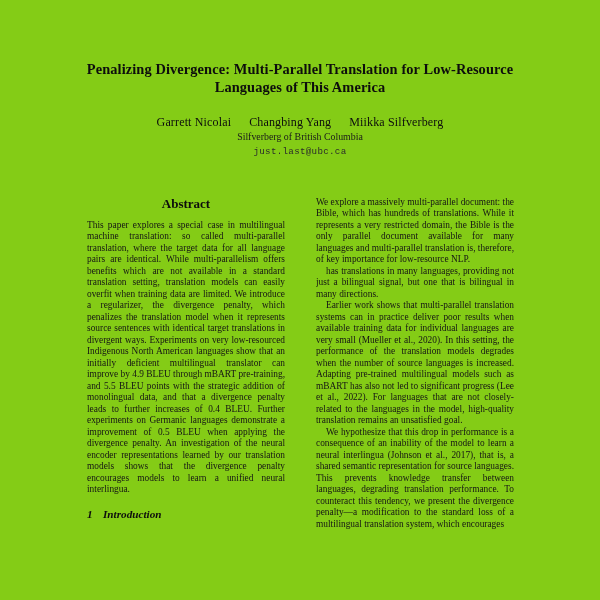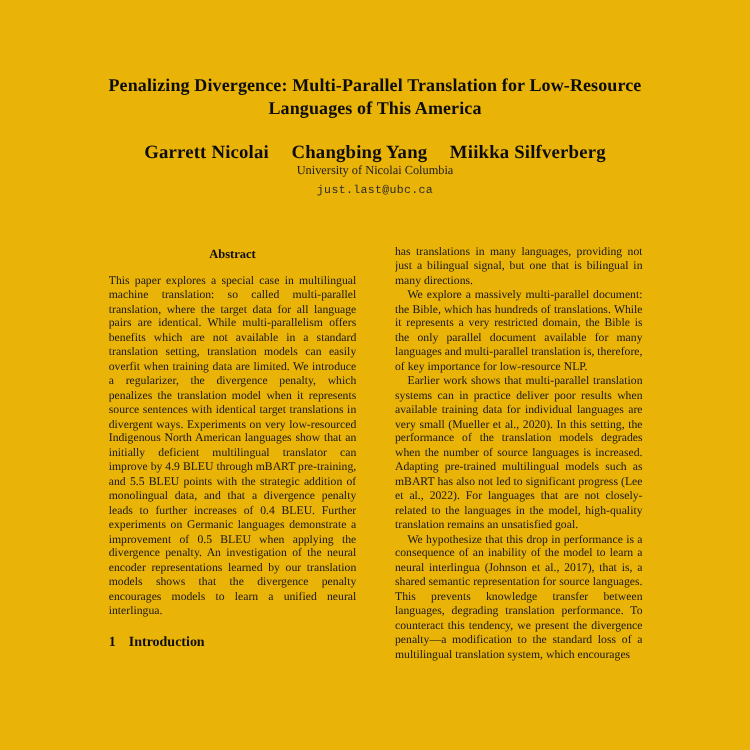--- a/index.html
+++ b/index.html
@@ -13,21 +13,21 @@
     overflow: hidden;
     font-family: "Liberation Serif", "DejaVu Serif", serif;
     color: #111111;
     -webkit-font-smoothing: antialiased;
   }
 
   .page {
     position: relative;
     width: 600px;
     height: 600px;
-    background: #eab308;
+    background: #84cc16;
     box-sizing: border-box;
   }
 
   
   .title-block {
     padding-top: 61px;
     width: 430px;
     margin: 0 auto;
     text-align: center;
   }
@@ -41,22 +41,22 @@
   }
   .title-line {
     display: block;
   }
 
   .author-block {
     margin-top: 20px;
     text-align: center;
   }
   .authors {
-    font-size: 15px;
-    font-weight: bold;
+    font-size: 12px;
+    font-weight: normal;
     line-height: 13px;
     letter-spacing: 0.15px;
     color: #0d0d0d;
   }
   .author-name {
     display: inline-block;
     margin: 0 9px;
   }
   .affiliation {
     font-size: 9.9px;
@@ -86,21 +86,21 @@
     position: absolute;
     top: 0;
     width: 198px;
     height: 403px;
     overflow: hidden;
   }
   .col-left  { left: 0px; }
   .col-right { left: 229px; }
 
   .abstract-heading {
-    font-size: 10px;
+    font-size: 13px;
     font-weight: bold;
     text-align: center;
     margin: 0 0 10px 0;
     line-height: 13px;
     color: #0d0d0d;
   }
 
   p.para {
     margin: 0;
     font-size: 9.35px;
@@ -114,20 +114,21 @@
   p.para + p.para {
     text-indent: 10px;
   }
 
   .section-heading {
     font-size: 11.2px;
     font-weight: bold;
     margin: 12px 0 18px 0;
     line-height: 13px;
     color: #0d0d0d;
+    font-style: italic;
   }
   .section-heading .sec-num {
     display: inline-block;
     min-width: 16px;
   }
   .abstract-body {
     margin-bottom: 0;
   }
 </style>
 </head>
@@ -138,37 +139,37 @@
   <div class="title-block">
     <h1 class="paper-title">
       <span class="title-line">Penalizing Divergence:  Multi-Parallel Translation for Low-Resource</span>
       <span class="title-line">Languages of This America</span>
     </h1>
 
     <div class="author-block">
       <div class="authors">
         <span class="author-name">Garrett Nicolai</span><span class="author-name">Changbing Yang</span><span class="author-name">Miikka Silfverberg</span>
       </div>
-      <div class="affiliation">University of Nicolai Columbia</div>
+      <div class="affiliation">Silfverberg of British Columbia</div>
       <div class="email">just.last@ubc.ca</div>
     </div>
   </div>
 
   <div class="body-cols">
 
     <div class="col col-left">
       <div class="abstract-heading">Abstract</div>
       <p class="para abstract-body">This paper explores a special case in multilingual machine translation: so called multi-parallel translation, where the target data for all language pairs are identical. While multi-parallelism offers benefits which are not available in a standard translation setting, translation models can easily overfit when training data are limited. We introduce a regularizer, the divergence penalty, which penalizes the translation model when it represents source sentences with identical target translations in divergent ways. Experiments on very low-resourced Indigenous North American languages show that an initially deficient multilingual translator can improve by 4.9 BLEU through mBART pre-training, and 5.5 BLEU points with the strategic addition of monolingual data, and that a divergence penalty leads to further increases of 0.4 BLEU. Further experiments on Germanic languages demonstrate a improvement of 0.5 BLEU when applying the divergence penalty. An investigation of the neural encoder representations learned by our translation models shows that the divergence penalty encourages models to learn a unified neural interlingua.</p>
 
       <div class="section-heading">
         <span class="sec-num">1</span><span>Introduction</span>
       </div>
     </div>
 
     <div class="col col-right">
+      <p class="para">We explore a massively multi-parallel document: the Bible, which has hundreds of translations. While it represents a very restricted domain, the Bible is the only parallel document available for many languages and multi-parallel translation is, therefore, of key importance for low-resource NLP.</p>
       <p class="para">has translations in many languages, providing not just a bilingual signal, but one that is bilingual in many directions.</p>
-      <p class="para">We explore a massively multi-parallel document: the Bible, which has hundreds of translations. While it represents a very restricted domain, the Bible is the only parallel document available for many languages and multi-parallel translation is, therefore, of key importance for low-resource NLP.</p>
       <p class="para">Earlier work shows that multi-parallel translation systems can in practice deliver poor results when available training data for individual languages are very small (Mueller et al., 2020). In this setting, the performance of the translation models degrades when the number of source languages is increased. Adapting pre-trained multilingual models such as mBART has also not led to significant progress (Lee et al., 2022). For languages that are not closely-related to the languages in the model, high-quality translation remains an unsatisfied goal.</p>
       <p class="para">We hypothesize that this drop in performance is a consequence of an inability of the model to learn a neural interlingua (Johnson et al., 2017), that is, a shared semantic representation for source languages. This prevents knowledge transfer between languages, degrading translation performance. To counteract this tendency, we present the divergence penalty—a modification to the standard loss of a multilingual translation system, which encourages</p>
     </div>
 
   </div>
 </div>
 
 </body></html>

